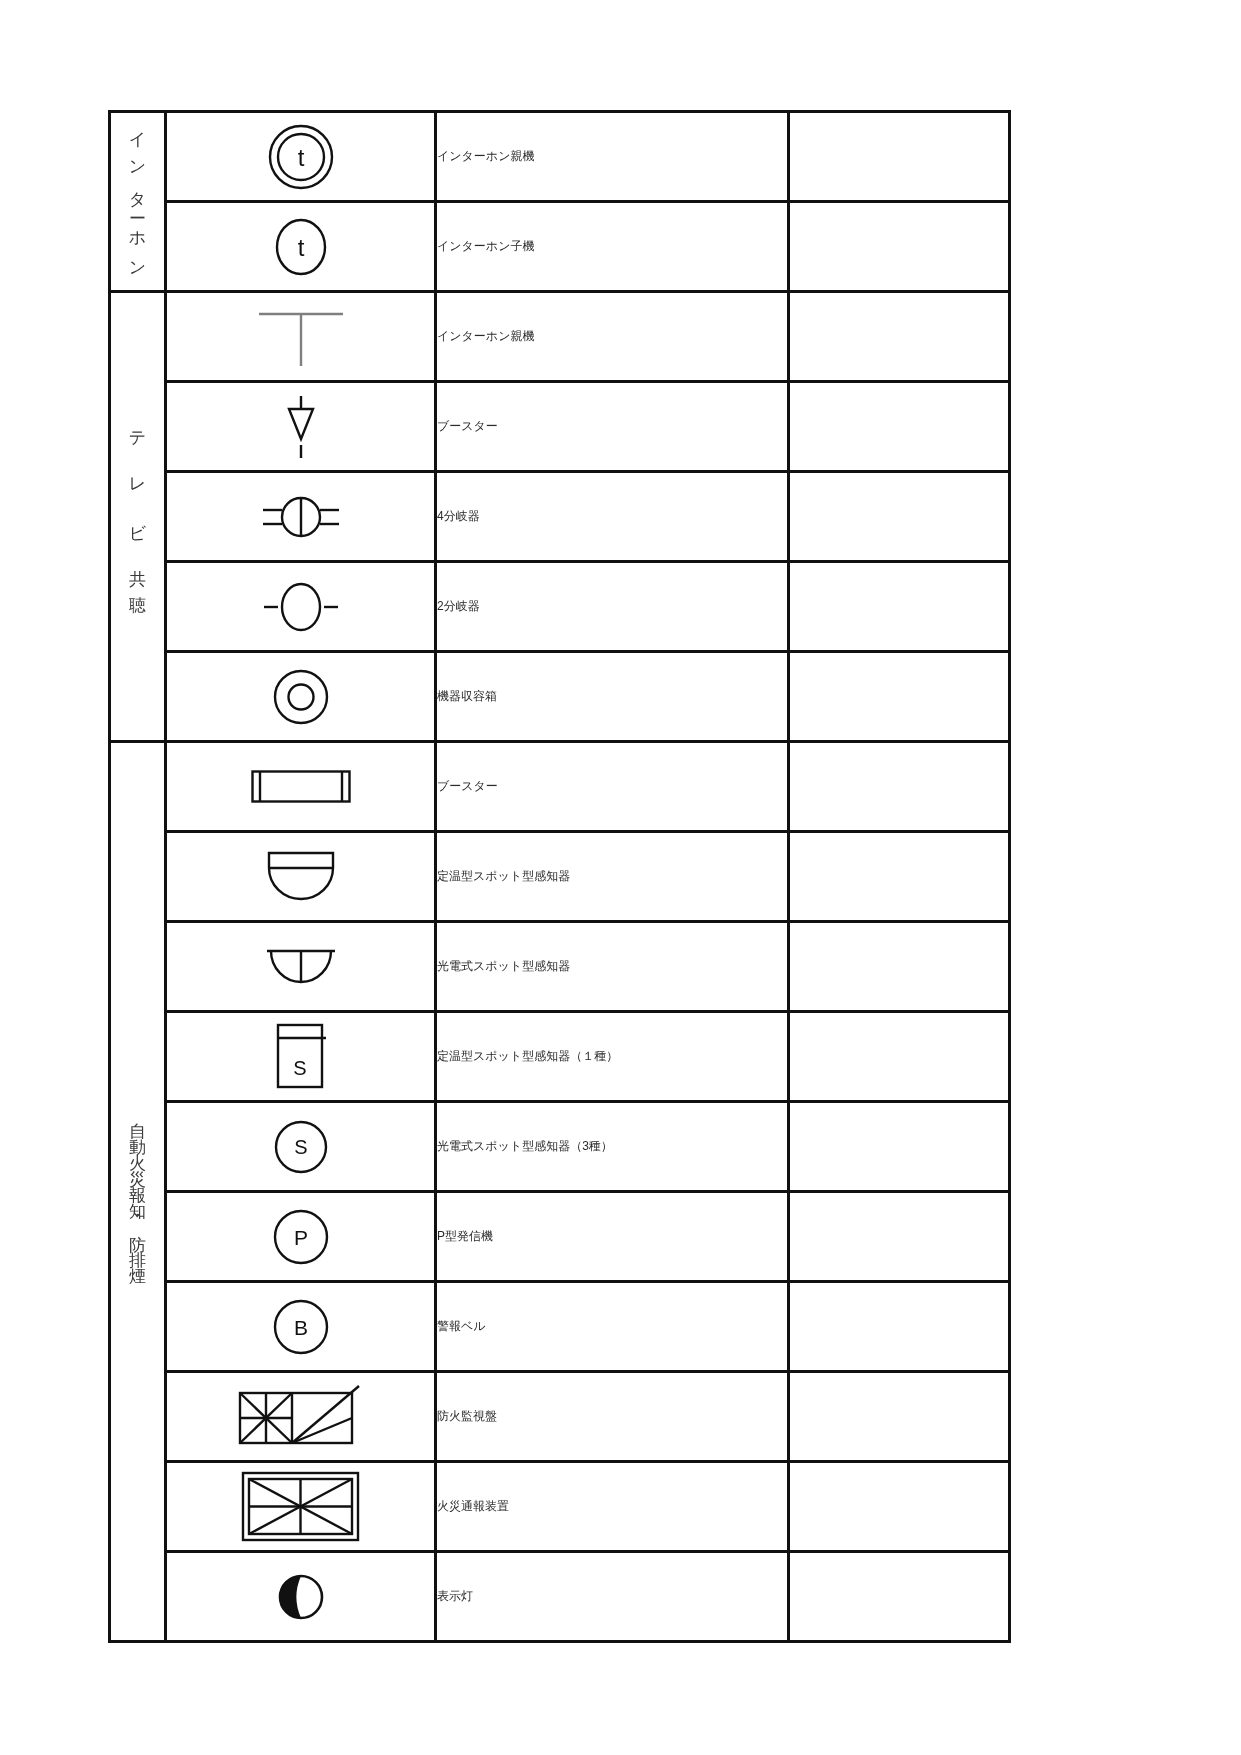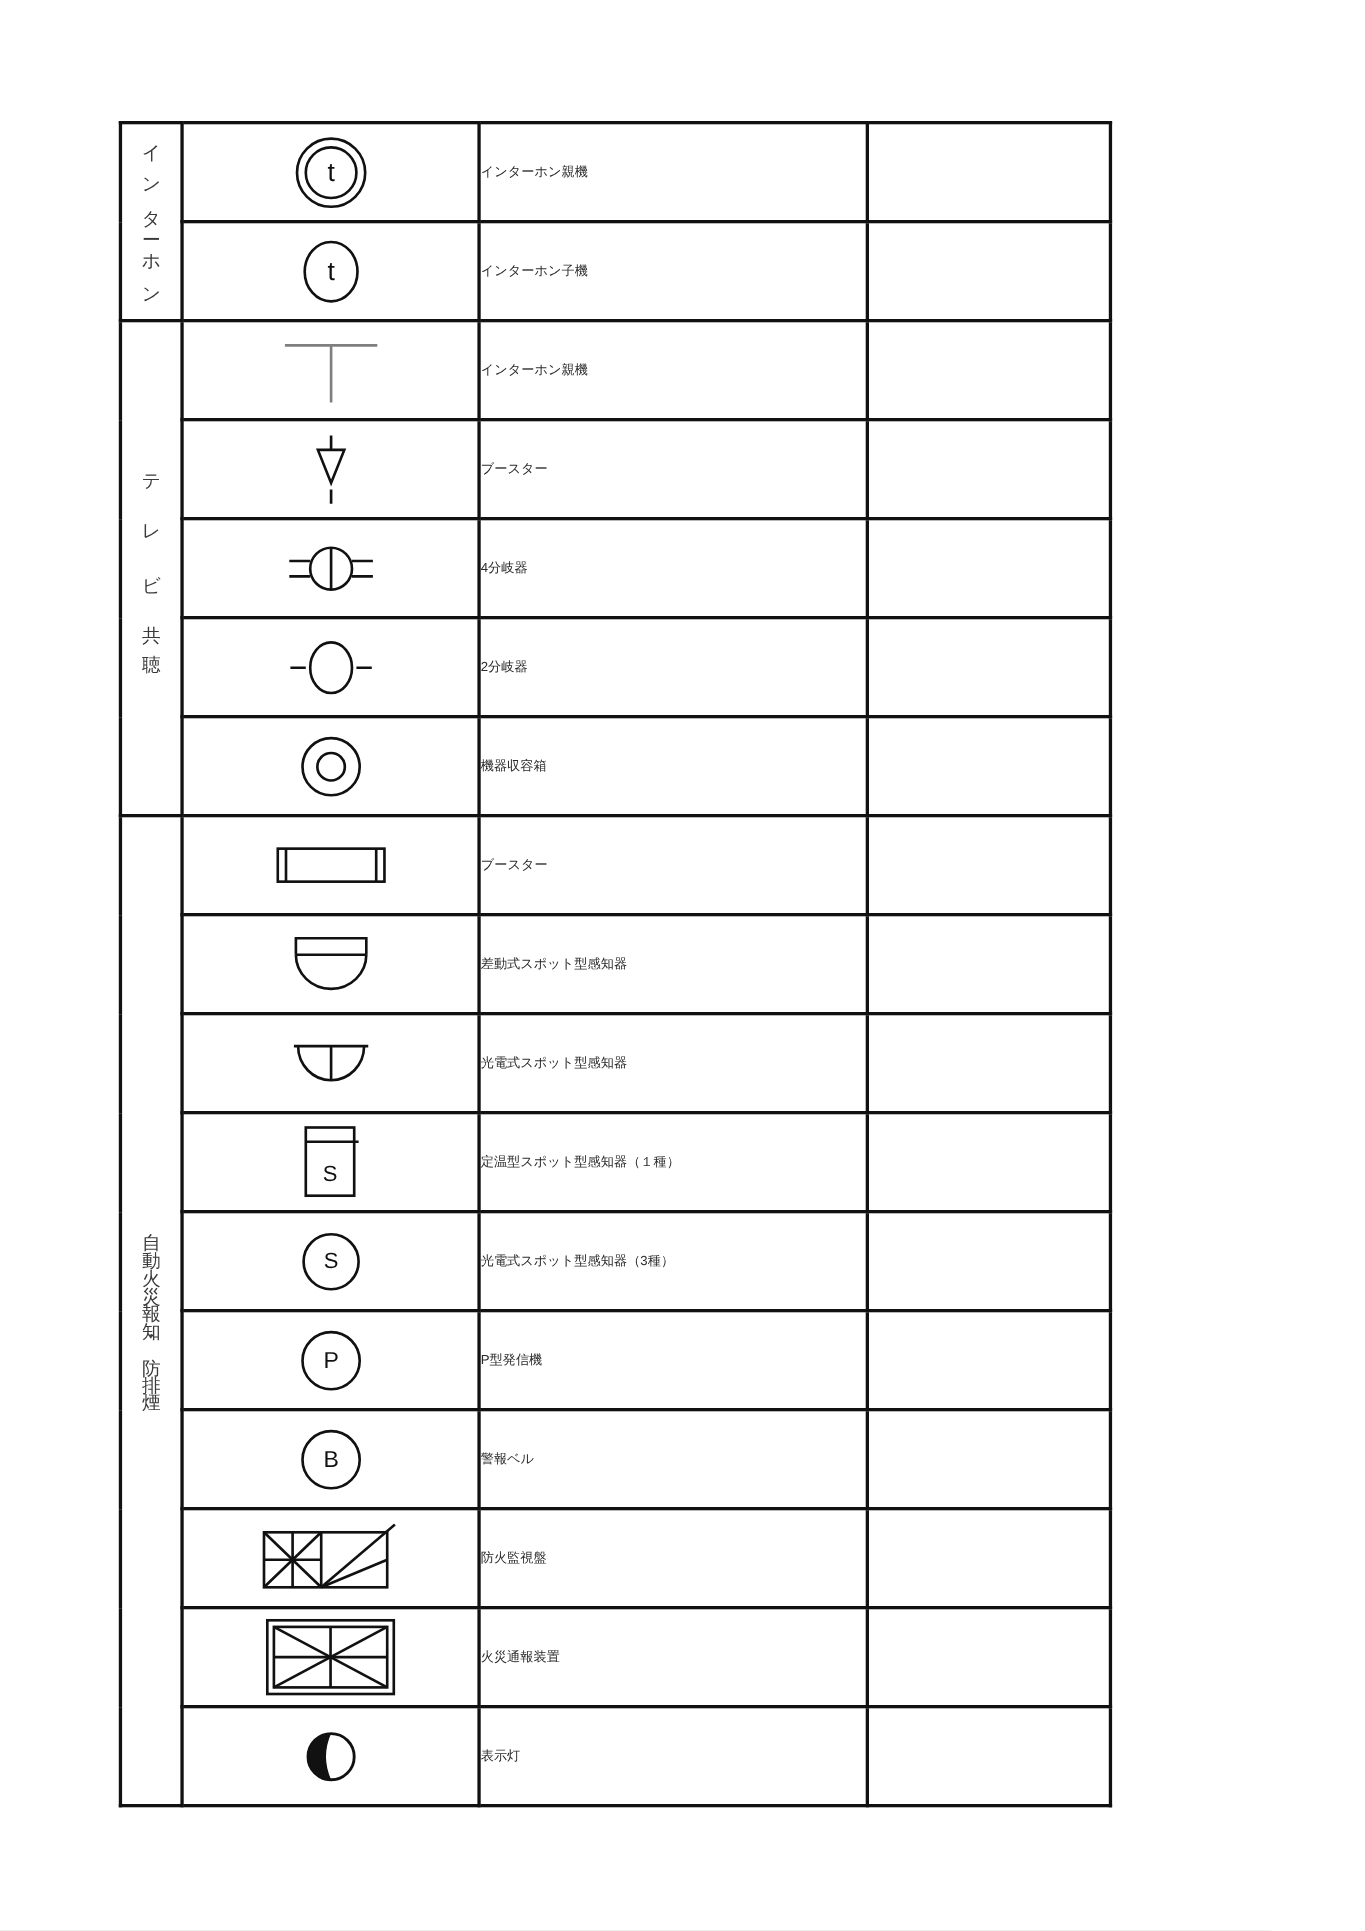--- a/index.html
+++ b/index.html
@@ -145,21 +145,21 @@
             </svg></td>
           <td class="desc">ブースター</td>
           <td class="rem"></td>
         </tr>
         <tr class="legend-row">
           <td class="sym"><svg width="68" height="52" viewBox="0 0 68 52" fill="none" stroke="#111111" stroke-width="2.4">
               <polyline points="2,17 2,2 66,2 66,17"></polyline>
               <line x1="2" y1="17" x2="66" y2="17"></line>
               <path d="M66 17 A32 31 0 0 1 2 17"></path>
             </svg></td>
-          <td class="desc">差動式スポット型感知器</td>
+          <td class="desc">定温型スポット型感知器</td>
           <td class="rem"></td>
         </tr>
         <tr class="legend-row">
           <td class="sym"><svg width="68" height="38" viewBox="0 0 68 38" fill="none" stroke="#111111" stroke-width="2.4">
               <line x1="0" y1="3" x2="68" y2="3"></line>
               <path d="M64 3 A30 31 0 0 1 4 3"></path>
               <line x1="34" y1="3" x2="34" y2="34"></line>
             </svg></td>
           <td class="desc">光電式スポット型感知器</td>
           <td class="rem"></td>

